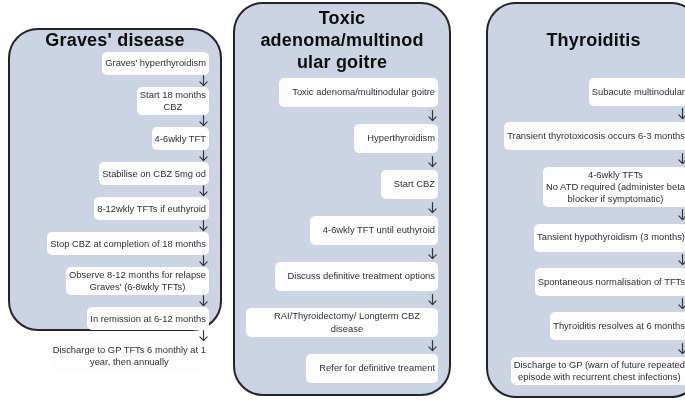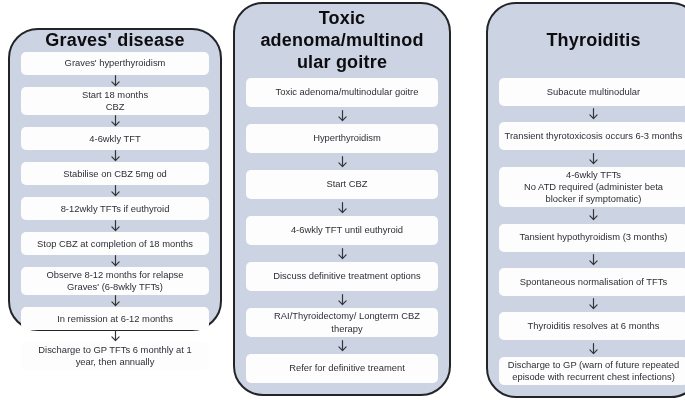--- a/index.html
+++ b/index.html
@@ -43,20 +43,21 @@
   }
   .panel-1 .panel-title { height: 66px; }
   .panel-2 .panel-title { height: 74px; }
   .panel-3 .panel-title { height: 74px; }
 
   .steps {
     flex: 1;
     display: flex;
     flex-direction: column;
     padding: 0 11px 11px 11px;
+    align-items: flex-end;
   }
   .panel-1 .steps { padding-bottom: 12px; }
 
   .step-box {
     background: #fdfdfe;
     border-radius: 5px;
     display: flex;
     align-items: center;
     justify-content: center;
     text-align: center;
@@ -180,21 +181,21 @@
           <svg width="11" height="12" viewBox="0 0 11 12">
             <use href="#arr"></use>
           </svg>
         </div>
       <div class="step-box">Discuss definitive treatment options</div>
       <div class="arrow">
           <svg width="11" height="12" viewBox="0 0 11 12">
             <use href="#arr"></use>
           </svg>
         </div>
-      <div class="step-box">RAI/Thyroidectomy/ Longterm CBZ therapy</div>
+      <div class="step-box">RAI/Thyroidectomy/ Longterm CBZ disease</div>
       <div class="arrow">
           <svg width="11" height="12" viewBox="0 0 11 12">
             <use href="#arr"></use>
           </svg>
         </div>
       <div class="step-box">Refer for definitive treament</div>
     </div>
   </section>
 
   <section class="panel panel-3">

